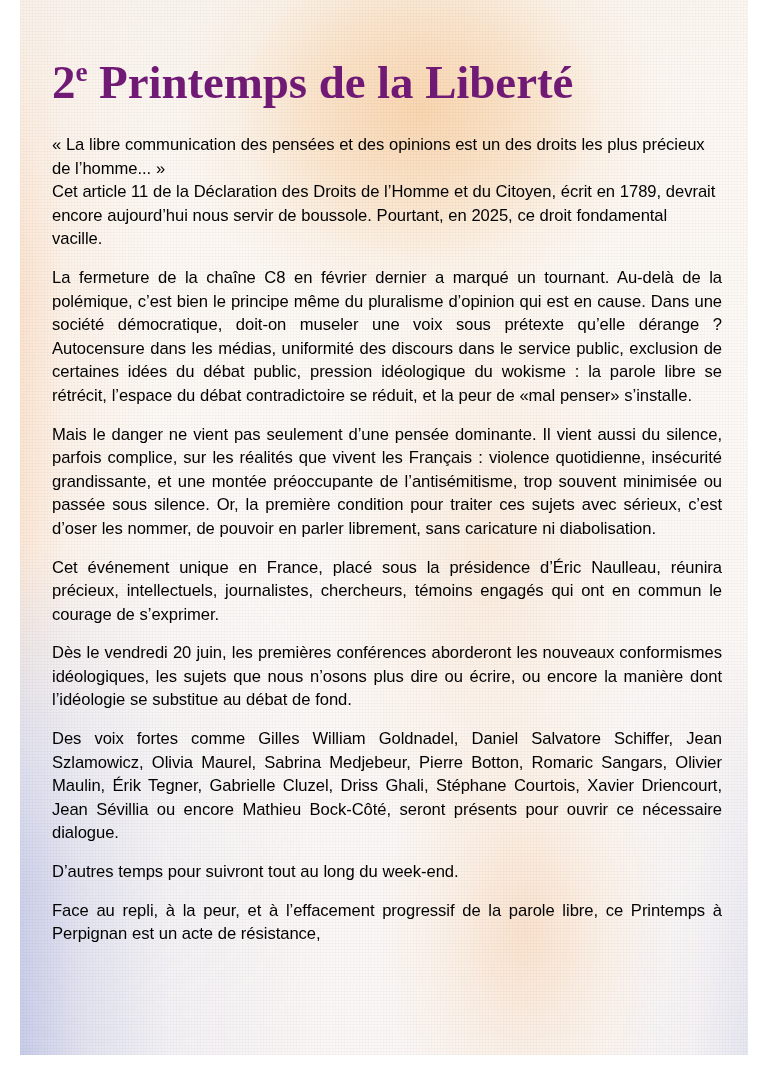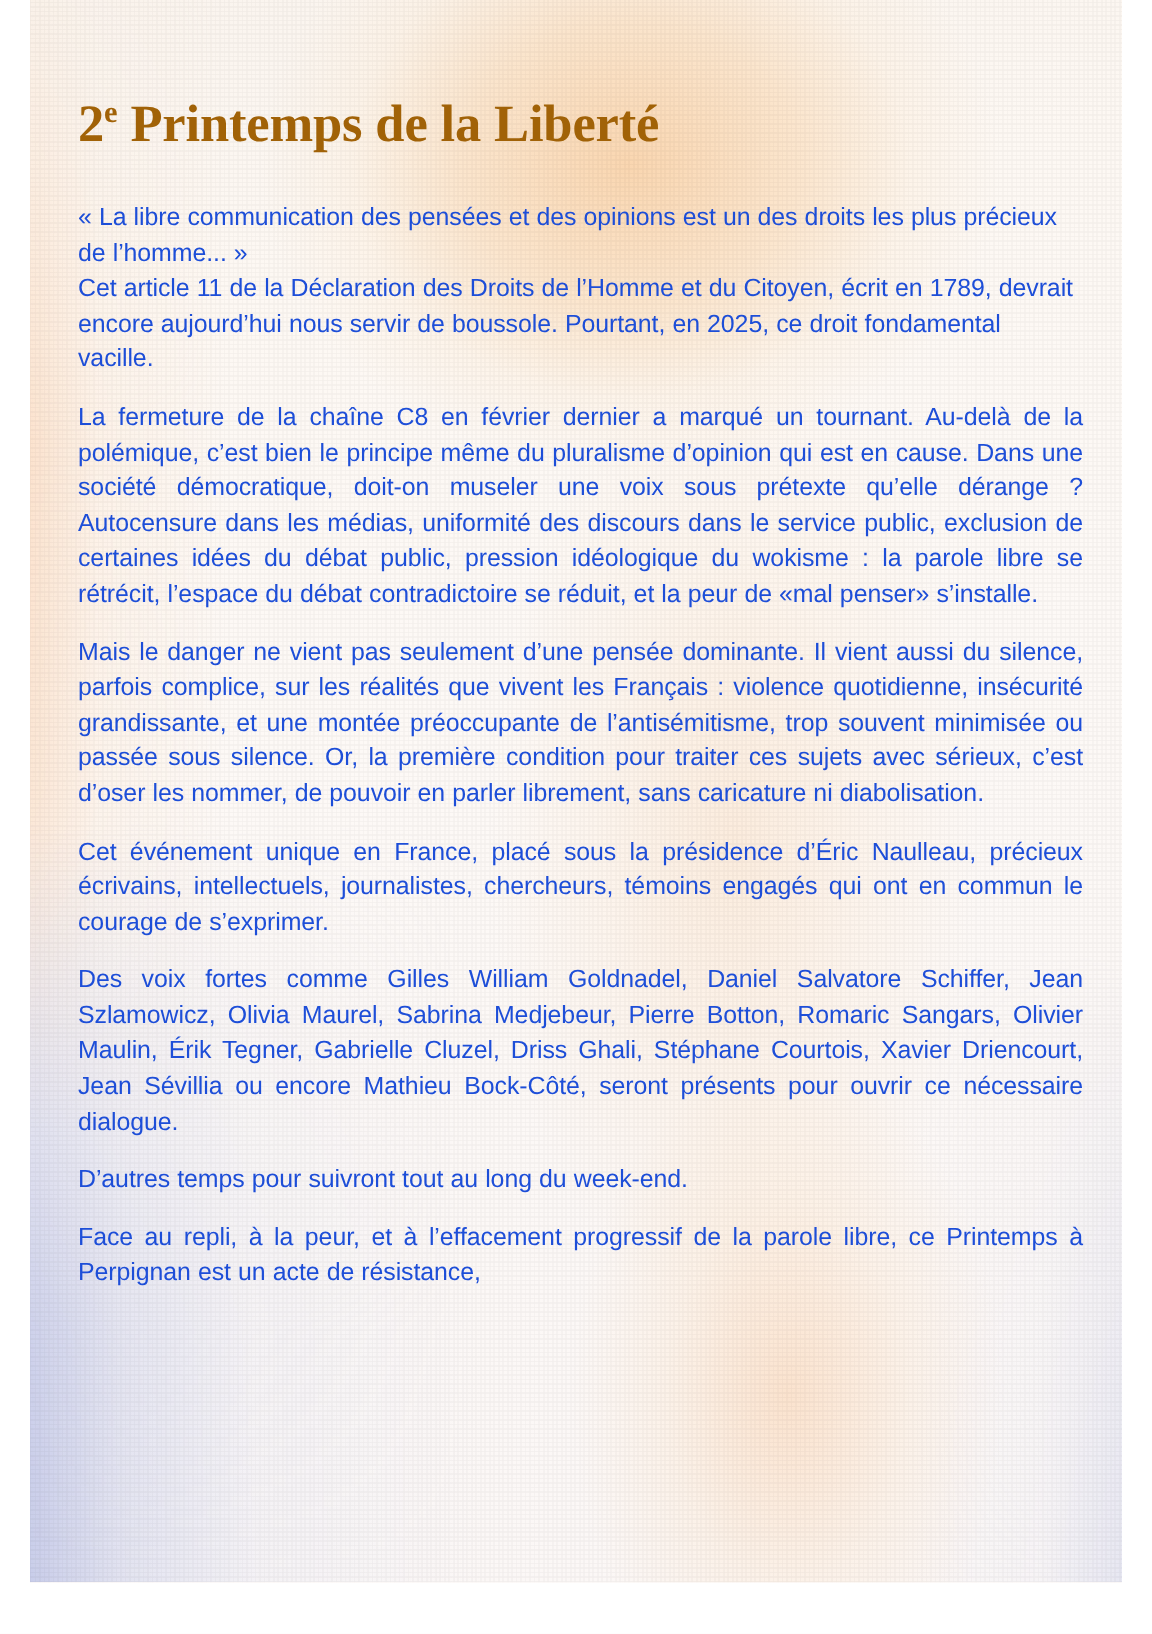--- a/index.html
+++ b/index.html
@@ -141,39 +141,39 @@
   #content {
     position: absolute;
     left: 32px;
     top: 0;
     width: 670px;
     height: 100%;
     z-index: 5;
   }
 
   #title {
-    color: #a16207;
+    color: #701a75;
     font-family: "Liberation Serif", "DejaVu Serif", serif;
     font-weight: 700;
-    font-size: 35px;
+    font-size: 47px;
     line-height: 57px;
     letter-spacing: -0.1px;
     padding-top: 54px;
     white-space: pre-line;
   }
 
   #title .ord {
     font-size: 0.58em;
     vertical-align: super;
     line-height: 0;
   }
 
   #body {
     margin-top: 22px;
-    color: #1d4ed8;
+    color: #000000;
     font-size: 16.6px;
     line-height: 23.6px;
     letter-spacing: -0.05px;
     word-spacing: 0.2px;
   }
 
   #body .para {
     text-align: justify;
     text-justify: inter-word;
     margin-bottom: 15px;
@@ -214,22 +214,23 @@
       <div id="body">
 
         <p class="para ragged">« La libre communication des pensées et des opinions est un des droits les plus précieux de l’homme... »
 Cet article 11 de la Déclaration des Droits de l’Homme et du Citoyen, écrit en 1789, devrait encore aujourd’hui nous servir de boussole. Pourtant, en 2025, ce droit fondamental vacille.</p>
 
         <p class="para">La fermeture de la chaîne C8 en février dernier a marqué un tournant. Au-delà de la polémique, c’est bien le principe même du pluralisme d’opinion qui est en cause. Dans une société démocratique, doit-on museler une voix sous prétexte qu’elle dérange ? Autocensure dans les médias, uniformité des discours dans le service public, exclusion de certaines idées du débat public, pression idéologique du wokisme : la parole libre se rétrécit, l’espace du débat contradictoire se réduit, et la peur de «mal penser» s’installe.</p>
 
         <p class="para">Mais le danger ne vient pas seulement d’une pensée dominante. Il vient aussi du silence, parfois complice, sur les réalités que vivent les Français : violence quotidienne, insécurité grandissante, et une montée préoccupante de l’antisémitisme, trop souvent minimisée ou passée sous silence. Or, la première condition pour traiter ces sujets avec sérieux, c’est d’oser les nommer, de pouvoir en parler librement, sans caricature ni diabolisation.</p>
 
 
-        <p class="para">Cet événement unique en France, placé sous la présidence d’Éric Naulleau, précieux écrivains, intellectuels, journalistes, chercheurs, témoins engagés qui ont en commun le courage de s’exprimer.</p>
-
+        <p class="para">Cet événement unique en France, placé sous la présidence d’Éric Naulleau, réunira précieux, intellectuels, journalistes, chercheurs, témoins engagés qui ont en commun le courage de s’exprimer.</p>
+
+        <p class="para">Dès le vendredi 20 juin, les premières conférences aborderont les nouveaux conformismes idéologiques, les sujets que nous n’osons plus dire ou écrire, ou encore la manière dont l’idéologie se substitue au débat de fond.</p>
 
         <p class="para">Des voix fortes comme Gilles William Goldnadel, Daniel Salvatore Schiffer, Jean Szlamowicz, Olivia Maurel, Sabrina Medjebeur, Pierre Botton, Romaric Sangars, Olivier Maulin, Érik Tegner, Gabrielle Cluzel, Driss Ghali, Stéphane Courtois, Xavier Driencourt, Jean Sévillia ou encore Mathieu Bock-Côté, seront présents pour ouvrir ce nécessaire dialogue.</p>
 
         <p class="para">D’autres temps pour suivront tout au long du week-end.</p>
 
         <p class="para">Face au repli, à la peur, et à l’effacement progressif de la parole libre, ce Printemps à Perpignan est un acte de résistance,</p>
 
       </div>
     </div>
   </div>

